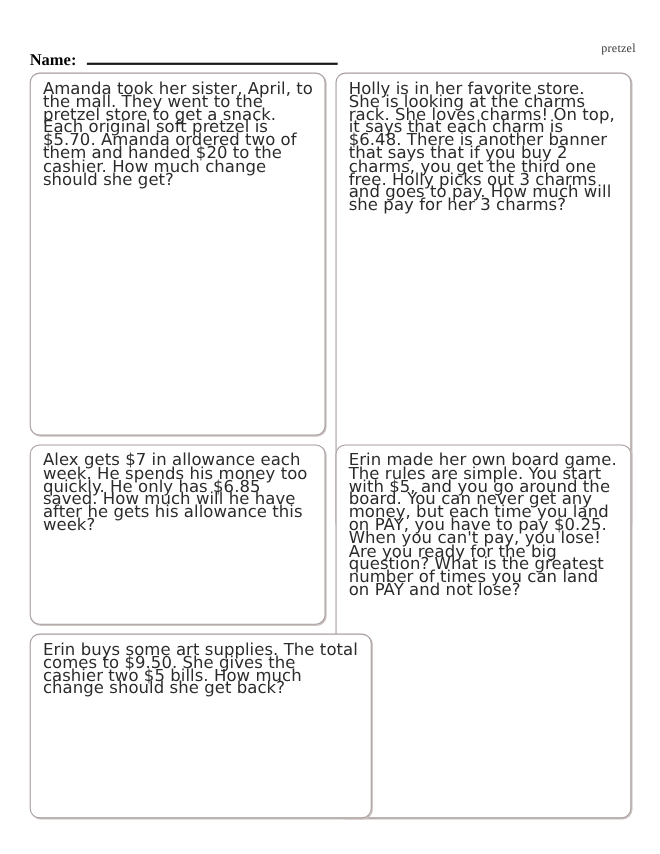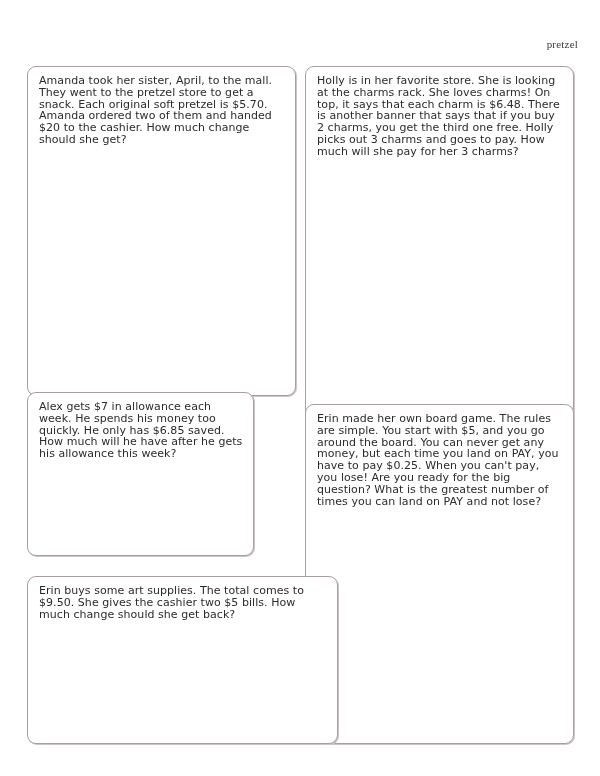--- a/index.html
+++ b/index.html
@@ -61,42 +61,46 @@
     box-sizing: border-box;
     border: 1px solid #a99e9e;
     border-radius: 9px;
     background: #ffffff;
     box-shadow: 1px 1px 0 0 #cdc4c4;
     padding: 8px 10px 8px 11px;
     overflow: hidden;
   }
   .qtext {
     font-family: "DejaVu Sans", sans-serif;
-    font-size: 11px;
+    font-size: 15px;
     line-height: 11.8px;
     color: #2b2b2b;
     letter-spacing: 0.05px;
     white-space: pre-line;
     margin: 0;
   }
 
   
   #box1 { left: 27px;  top: 66px;  width: 269px; height: 330px; }
   #box2 { left: 305px; top: 66px;  width: 269px; height: 418px; }
-  #box3 { left: 27px;  top: 392px; width: 227px; height: 164px; }
+  #box3 { left: 27px;  top: 404px; width: 269px; height: 164px; }
   #box4 { left: 305px; top: 404px; width: 269px; height: 340px; }
   #box5 { left: 27px;  top: 576px; width: 311px; height: 168px; }
 </style>
 </head>
 <body>
 
 <div class="sheet">
 
   <div class="brand">pretzel</div>
 
+  <div class="name-row">
+    <span class="name-label">Name:</span>
+    <span class="name-rule"></span>
+  </div>
 
   <div class="qbox" id="box1">
     <p class="qtext">Amanda took her sister, April, to the mall.  They went to the pretzel store to get a snack. Each original soft pretzel is $5.70.  Amanda ordered two of them and handed $20 to the cashier. How much change should she get?</p>
   </div>
 
   <div class="qbox" id="box2">
     <p class="qtext">Holly is in her favorite store. She is looking at the charms rack. She loves charms! On top, it says that each charm is $6.48. There is another banner that says that if you buy 2 charms, you get the third one free. Holly picks out 3 charms and goes to pay. How much will she pay for her 3 charms?</p>
   </div>
 
   <div class="qbox" id="box3">

